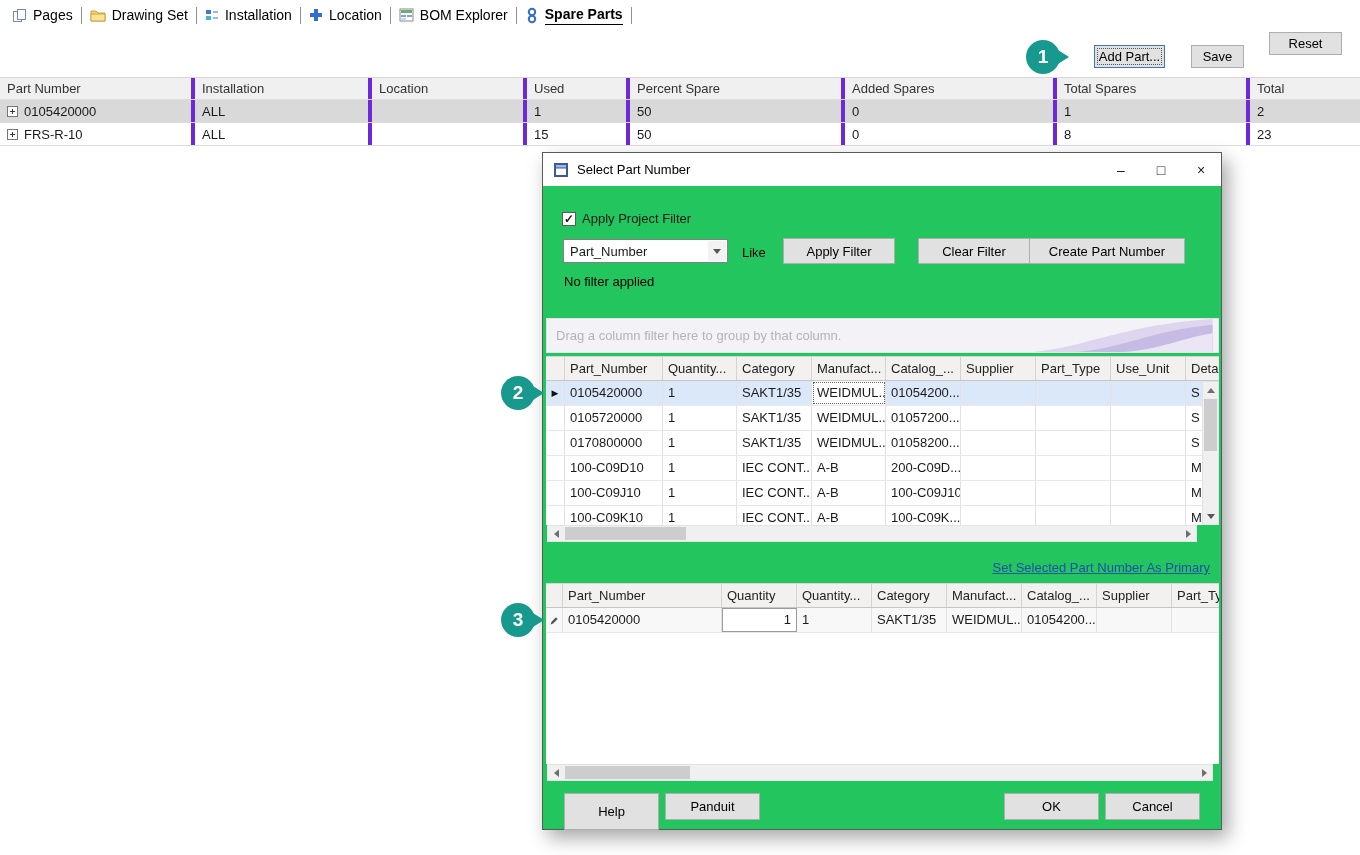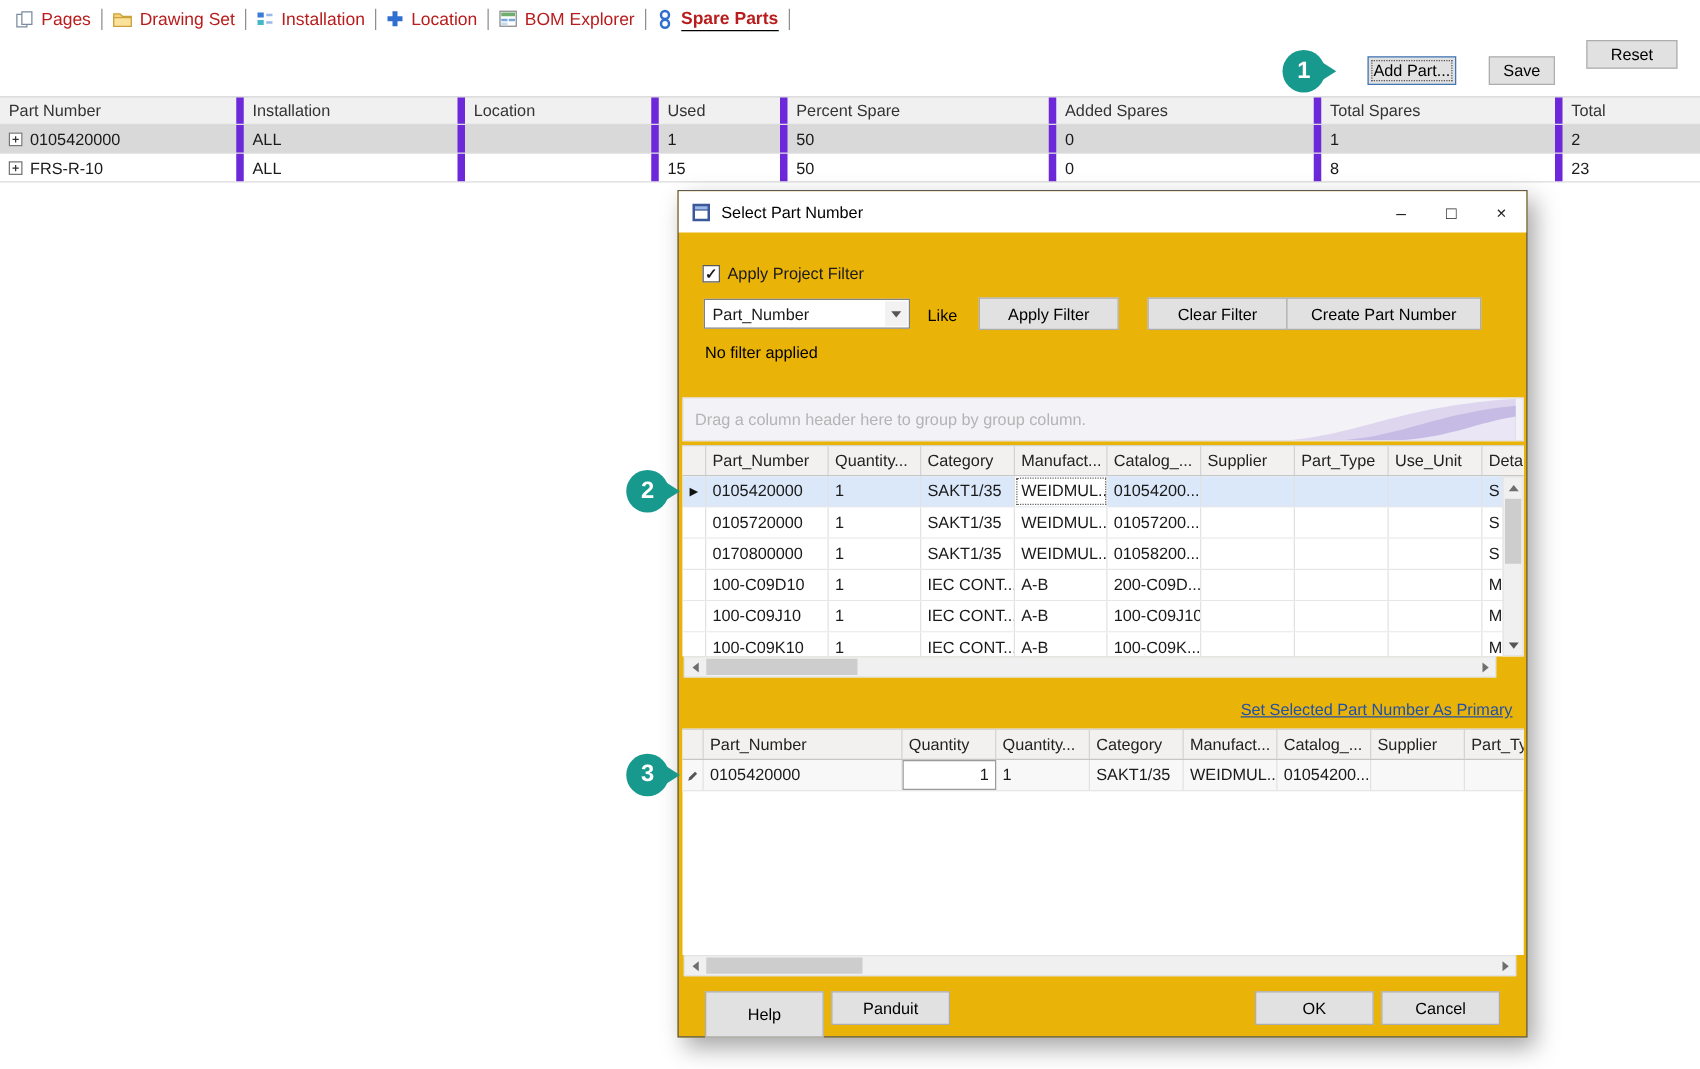--- a/index.html
+++ b/index.html
@@ -1,51 +1,51 @@
 <!DOCTYPE html>
 <html style="--annotation-teal: #179a8d; --selected-row-blue: #dbe8f9; --main-selected-gray: #d9d9d9; --link-blue: #2050a8;"><head>
 <meta charset="utf-8">
 <style>
   *{margin:0;padding:0;box-sizing:border-box}
   html,body{width:1360px;height:855px}
   body{font-family:"Liberation Sans",sans-serif;background:#fff;position:relative;overflow:hidden;color:#1a1a1a}
 
   
   .tabbar{position:absolute;left:0;top:0;width:100%;height:30px;display:flex;align-items:center;padding-left:4px;background:#fff}
-  .tab{display:flex;align-items:center;gap:6px;padding:4px 8px;font-size:14px;color:#b91c1c;white-space:nowrap}
+  .tab{display:flex;align-items:center;gap:6px;padding:4px 8px;font-size:14px;color:#000000;white-space:nowrap}
   .tab .tlabel{line-height:17px}
   .tab.active .tlabel{font-weight:bold;border-bottom:1.5px solid #000;padding-bottom:1px}
   .vsep{width:1px;height:17px;background:#8f8f8f;flex:none}
   .ticon{display:flex;align-items:center;flex:none}
 
   
   .btn{position:absolute;height:23px;background:#e1e1e1;border:1px solid #adadad;font-family:inherit;font-size:13px;color:#000;text-align:center;cursor:default}
   .btn.focus{border-color:#3f76b5}
   .btn.focus::after{content:"";position:absolute;inset:2px;border:1px dotted #555}
 
   
   .mtable{position:absolute;left:0;top:77px;width:1360px;font-size:13px}
   .mrow{display:flex;height:23px;border-bottom:1px solid #dcdcdc;background:#fff}
   .mrow.mhead{background:#f0f0f0;border-top:1px solid #d6d6d6;color:#333}
   .mrow.sel{background:var(--main-selected-gray,#d9d9d9)}
-  .mcell{display:flex;align-items:center;padding-left:7px;border-right:6px solid #6d28d9;overflow:hidden;white-space:nowrap;flex:none}
+  .mcell{display:flex;align-items:center;padding-left:7px;border-right:4px solid #6d28d9;overflow:hidden;white-space:nowrap;flex:none}
   .mcell:nth-child(1){width:195px}
   .mcell:nth-child(2){width:177px}
   .mcell:nth-child(3){width:155px}
   .mcell:nth-child(4){width:103px}
   .mcell:nth-child(5){width:215px}
   .mcell:nth-child(6){width:212px}
   .mcell:nth-child(7){width:193px}
   .mcell:nth-child(8){width:110px;border-right:none}
   .expand{width:11px;height:11px;border:1px solid #767676;background:#fff;position:relative;margin-right:6px;flex:none}
   .expand::before{content:"";position:absolute;left:2px;right:2px;top:4px;height:1px;background:#333}
   .expand::after{content:"";position:absolute;top:2px;bottom:2px;left:4px;width:1px;background:#333}
 
   
-  .dialog{position:absolute;left:542px;top:152px;width:680px;height:678px;background:#eab308;border:1px solid #5a5a5a;box-shadow:6px 8px 18px rgba(0,0,0,.35);z-index:10;font-size:13px}
+  .dialog{position:absolute;left:542px;top:152px;width:680px;height:678px;background:#22c55e;border:1px solid #5a5a5a;box-shadow:6px 8px 18px rgba(0,0,0,.35);z-index:10;font-size:13px}
   .dtitle{position:absolute;left:0;top:0;right:0;height:33px;background:#fff;display:flex;align-items:center;padding-left:10px;gap:8px}
   .dtext{font-size:13px;color:#000}
   .wbtns{position:absolute;right:0;top:0;height:33px;display:flex}
   .wbtn{width:40px;height:33px;display:flex;align-items:center;justify-content:center;font-size:14px;color:#222}
 
   .chkrow{position:absolute;left:19px;top:58px;display:flex;align-items:center;gap:6px;font-size:13px}
   .chk{width:14px;height:14px;background:#fff;border:1px solid #5a5a5a;display:flex;align-items:center;justify-content:center;flex:none}
   .chkmark{font-size:12px;line-height:12px;color:#1a1a1a;font-weight:bold}
 
   .dd{position:absolute;height:24px;background:#fff;border:1px solid #828282;display:flex;align-items:center;padding-left:6px;font-size:13px}
@@ -265,21 +265,21 @@
         </span>
     </div>
     <span class="like" style="left:199px;top:92px">Like</span>
     <button class="dbtn" style="left:240px;top:85px;width:112px">Apply Filter</button>
     <button class="dbtn" style="left:375px;top:85px;width:112px">Clear Filter</button>
     <button class="dbtn" style="left:486px;top:85px;width:156px">Create Part Number</button>
 
     <div class="nofilter" style="left:21px;top:121px">No filter applied</div>
 
     <div class="groupbar" style="left:3px;top:165px;width:673px;height:35px">
-      <span class="grouphint">Drag a column header here to group by group column.</span>
+      <span class="grouphint">Drag a column filter here to group by that column.</span>
       <svg class="swoosh" width="190" height="35" viewBox="0 0 190 35">
         <path d="M0 35 C 60 29, 95 6, 190 0 L 190 35 Z" fill="#ddd6ee"></path>
         <path d="M45 35 C 95 31, 125 12, 190 6 L 190 35 Z" fill="#c6bbe4"></path>
         <path d="M95 35 C 135 32, 158 20, 190 15 L 190 35 Z" fill="#eae6f5"></path>
       </svg>
     </div>
 
     <div class="gridwrap grid" style="left:3px;top:203px;width:673px">
       <div class="ghead">
         <div class="gcell gselcell"></div>

